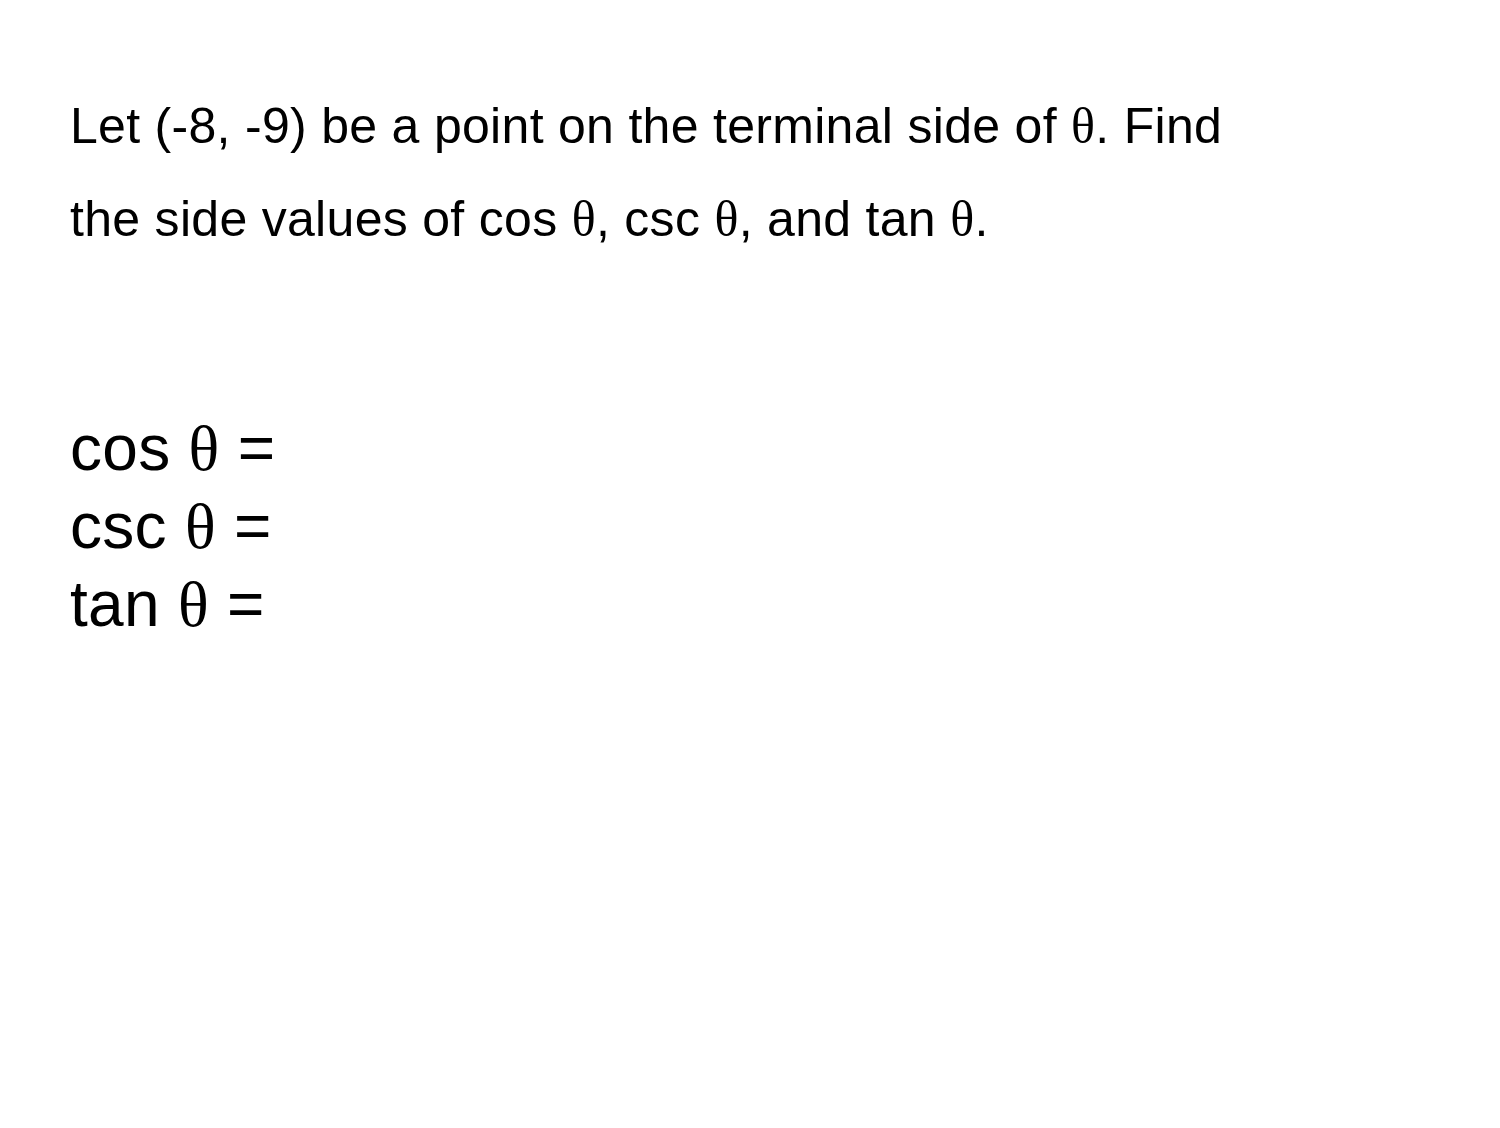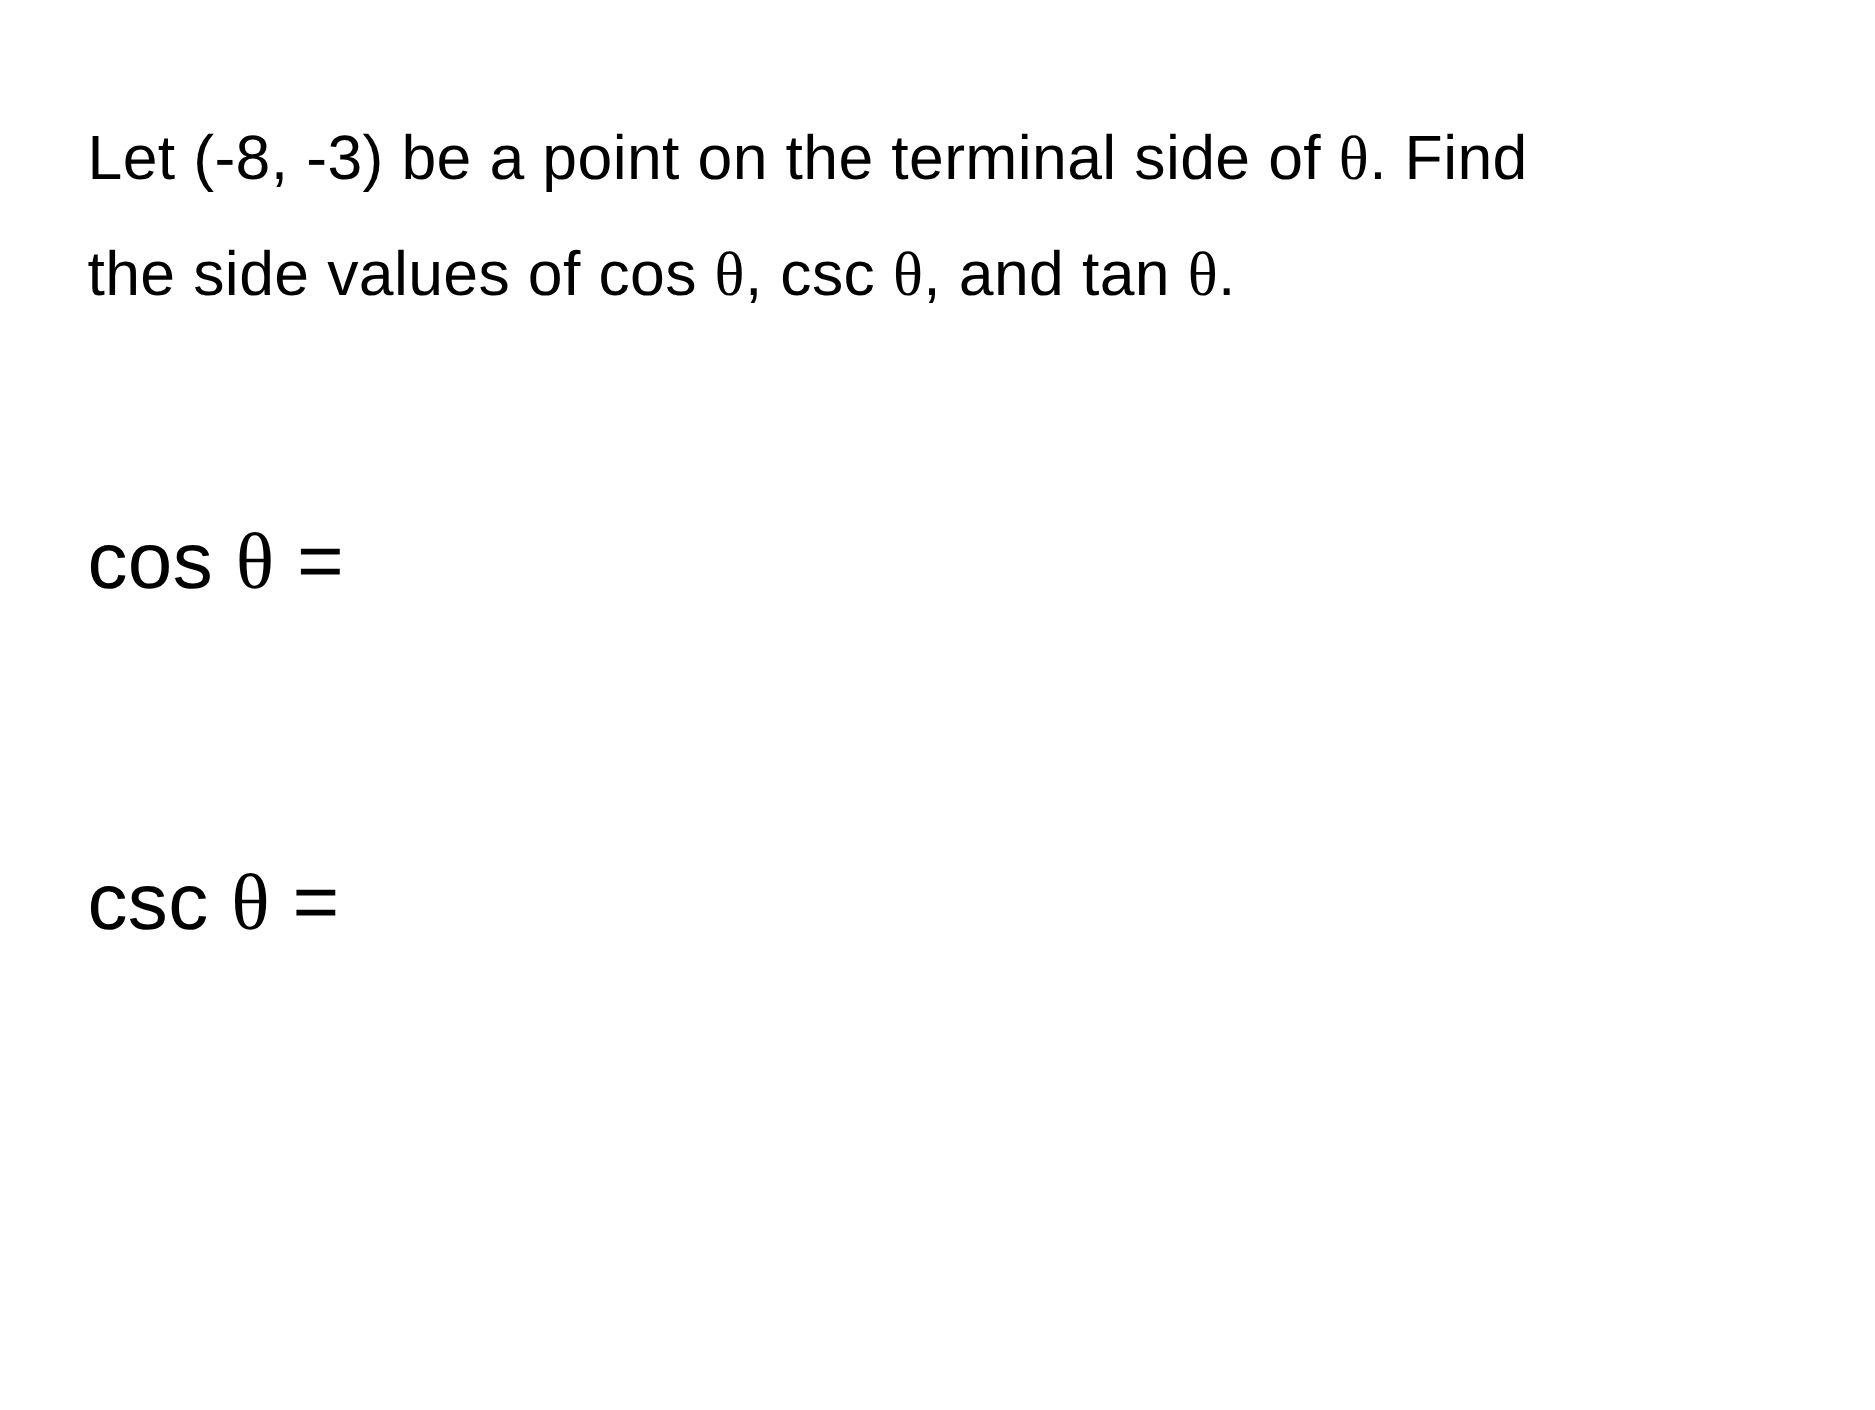--- a/index.html
+++ b/index.html
@@ -24,35 +24,37 @@
     .answer-row {
       font-size: 64px;
       line-height: 1.2;
       font-weight: 400;
       letter-spacing: 0.3px;
     }
     .answers {
       margin-top: 145px;
     }
     .answer-row + .answer-row {
-      margin-top: 195px;
     }
     .theta {
       font-family: "Times New Roman", Times, serif;
     }
   </style>
 </head>
 <body>
 
 <div class="problem-text">
-  <span>Let (-8, -3) be a point on the terminal side of </span><span class="theta">θ</span><span>. Find</span>
+  <span>Let (-8, -9) be a point on the terminal side of </span><span class="theta">θ</span><span>. Find</span>
   <br>
   <span>the side values of cos </span><span class="theta">θ</span><span>, csc </span><span class="theta">θ</span><span>, and tan </span><span class="theta">θ</span><span>.</span>
 </div>
 
 <div class="answers">
   <div class="answer-row">
     <span>cos </span><span class="theta">θ</span><span> =</span>
   </div>
   <div class="answer-row">
     <span>csc </span><span class="theta">θ</span><span> =</span>
   </div>
+  <div class="answer-row">
+    <span>tan </span><span class="theta">θ</span><span> =</span>
+  </div>
 </div>
 
 </body></html>

